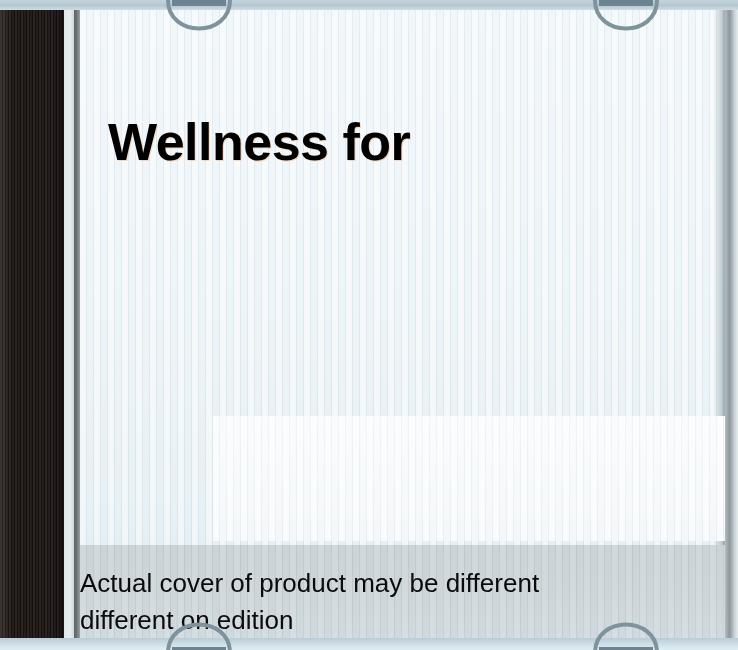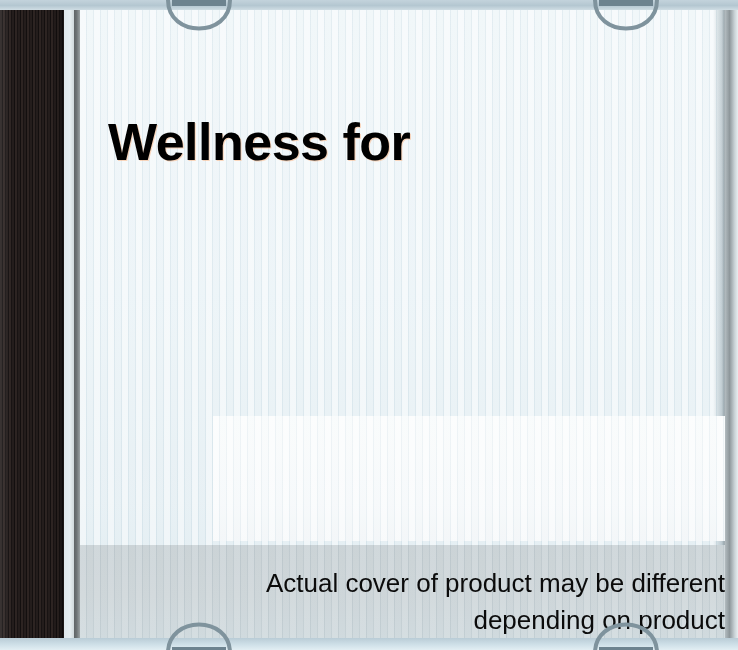--- a/index.html
+++ b/index.html
@@ -205,21 +205,21 @@
       rgba(255,255,255,0.10) 13px,
       rgba(150,167,176,0.10) 13px,
       rgba(150,167,176,0.10) 14px
     );
   }
   #cover-caption {
     position: absolute;
     left: 0;
     top: 20px;
     width: 645px;
-    text-align: right;
+    text-align: left;
     font-size: 26px;
     line-height: 1.42;
     color: #0b0b0b;
     z-index: 5;
   }
 
   
   .binder-ring {
     position: absolute;
     z-index: 7;
@@ -245,21 +245,21 @@
     </div>
 
     <div id="cover-title">
       <div>Wellness for</div>
     </div>
 
     <div id="caption-band">
       <div id="caption-band-stripes"></div>
       <div id="cover-caption">
         <div>Actual cover of product may be different</div>
-        <div>depending on product</div>
+        <div>different on edition</div>
       </div>
     </div>
 
     <div id="page-right-shadow"></div>
   </div>
 
   <div id="book-spine">
     <div id="spine-highlight"></div>
   </div>
   <div id="page-edge-strip"></div>

